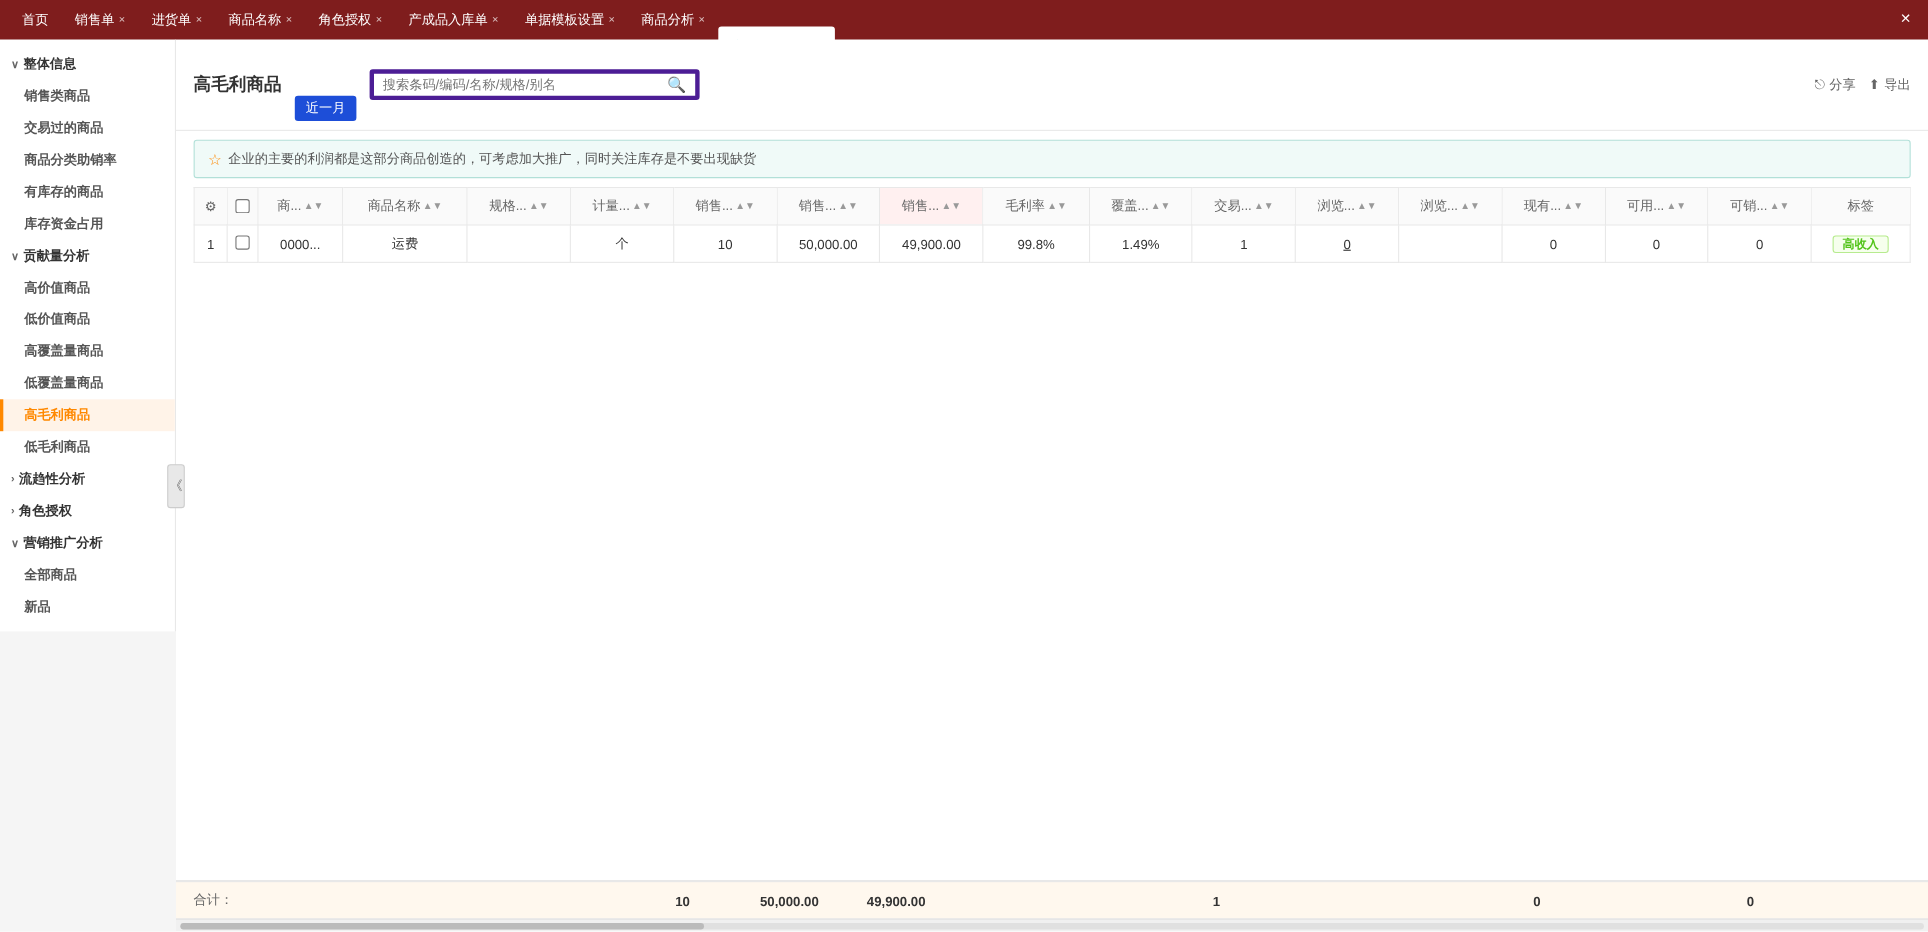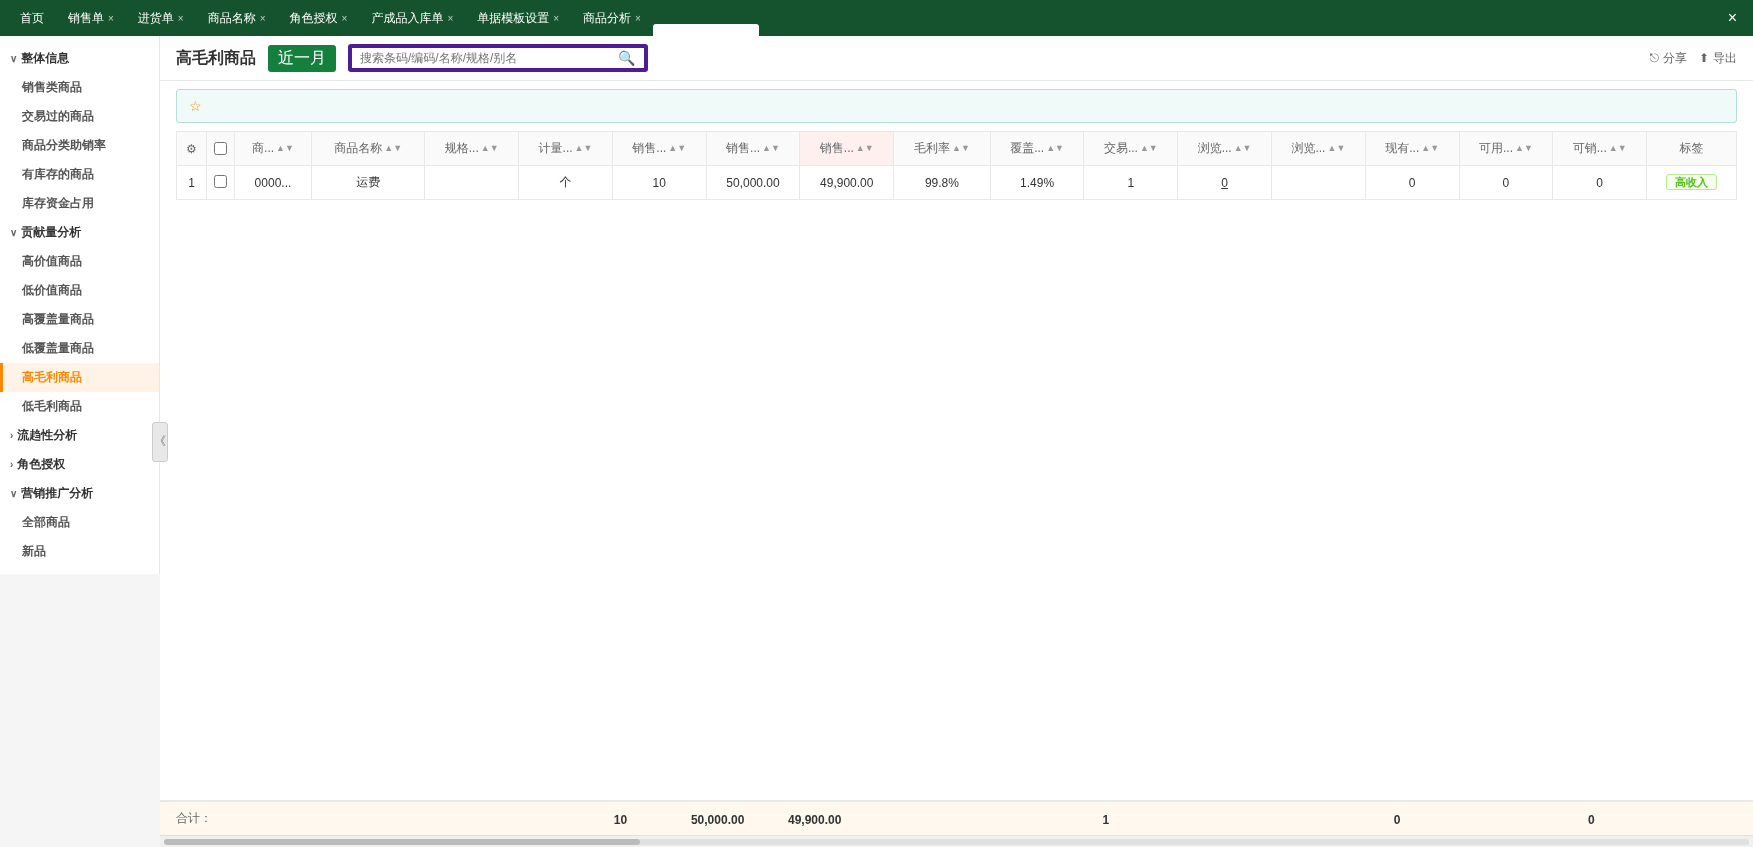--- a/index.html
+++ b/index.html
@@ -1,20 +1,20 @@
 <!DOCTYPE html>
 <html><head>
   <meta charset="utf-8">
   <style>
     * { box-sizing: border-box; margin: 0; padding: 0; font-family: 'Microsoft YaHei', Arial, sans-serif; font-size: 12px; }
     body { background: #f5f5f5; overflow: hidden; height: 847px; display: flex; flex-direction: column; }
 
     
     .top-nav {
-      background: #14532d;
+      background: #7f1d1d;
       display: flex;
       align-items: center;
       height: 36px;
       padding: 0 8px;
       flex-shrink: 0;
       justify-content: center;
     }
     .nav-tab {
       color: #fff;
       padding: 0 12px;
@@ -104,27 +104,28 @@
       border-bottom: 1px solid #e8e8e8;
       gap: 12px;
       flex-shrink: 0;
     }
     .content-title {
       font-size: 16px;
       font-weight: bold;
       color: #333;
     }
     .filter-btn {
-      background: #15803d;
+      background: #1d4ed8;
       color: #fff;
       border: none;
       border-radius: 3px;
       padding: 3px 10px;
       cursor: pointer;
-      font-size: 16px;
+      font-size: 12px;
+      margin-top: 43px;
     }
     .search-box {
       display: flex;
       align-items: center;
       border: 4px solid #4c1d95;
       border-radius: 3px;
       padding: 2px 8px;
       flex: 1;
       max-width: 300px;
     }
@@ -397,20 +398,21 @@
         </button>
         <button class="action-btn">
           <span>⬆</span>
           <span>导出</span>
         </button>
       </div>
     </div>
 
     <div class="info-banner">
       <span class="info-icon">☆</span>
+      <span>企业的主要的利润都是这部分商品创造的，可考虑加大推广，同时关注库存是不要出现缺货</span>
     </div>
 
     <div class="table-wrapper">
       <table>
         <thead>
           <tr>
             <th style="width:30px;">
               <div class="th-inner">⚙</div>
             </th>
             <th style="width:28px;">

